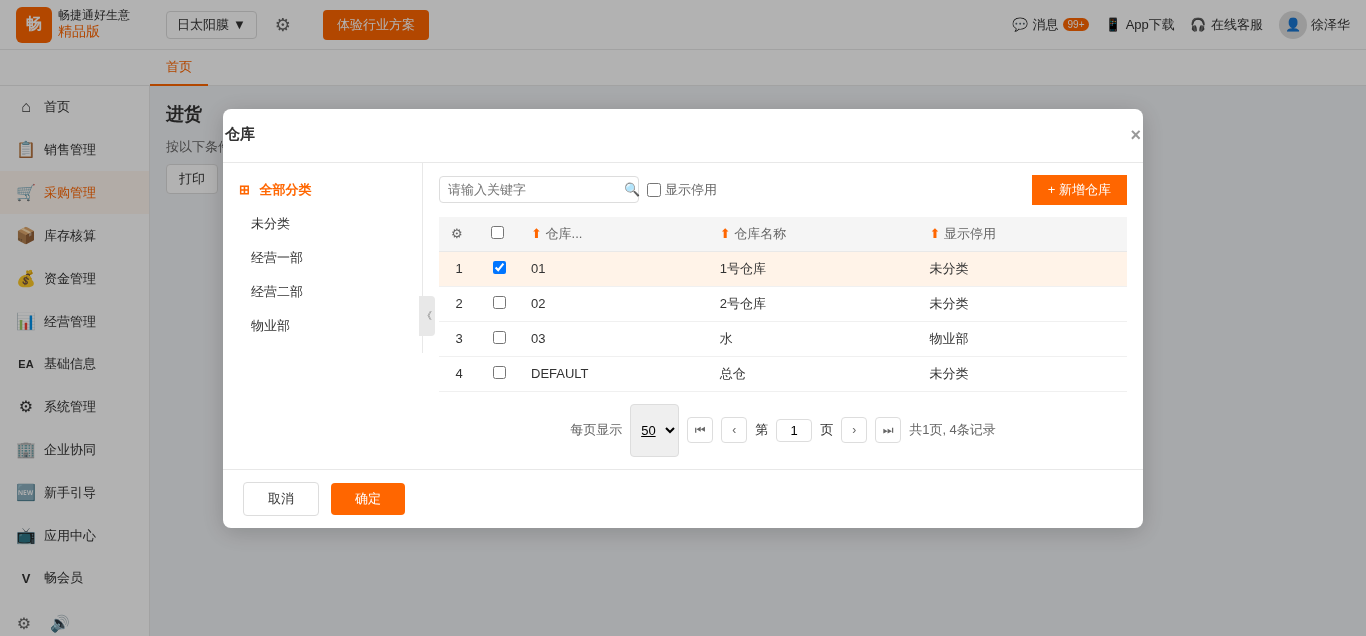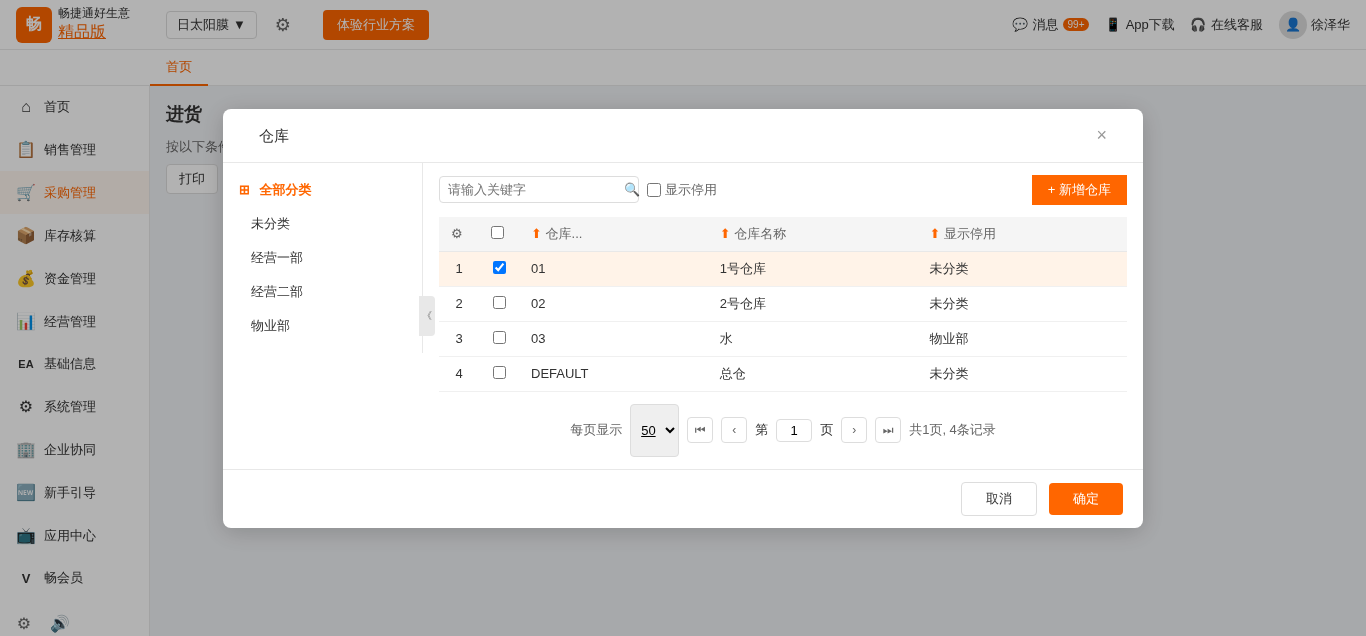--- a/index.html
+++ b/index.html
@@ -22,21 +22,21 @@
     }
     .logo-icon {
       width: 36px; height: 36px;
       background: #f60;
       border-radius: 6px;
       display: flex; align-items: center; justify-content: center;
       color: #fff; font-weight: bold; font-size: 16px;
       margin-right: 6px;
     }
     .logo-text { font-size: 12px; color: #333; line-height: 1.3; }
-    .logo-badge { font-size: 16px; color: #f60; text-decoration: underline; }
+    .logo-badge { font-size: 14px; color: #f60; }
     .header-center { display: flex; align-items: center; flex: 1; gap: 10px; }
     .store-selector {
       display: flex; align-items: center; gap: 4px;
       border: 1px solid #ddd; border-radius: 4px;
       padding: 4px 10px; cursor: pointer; background: #fff;
       font-size: 13px; color: #333;
     }
     .settings-btn {
       width: 32px; height: 32px; display: flex; align-items: center; justify-content: center;
       cursor: pointer; color: #666; font-size: 18px;
@@ -112,24 +112,24 @@
       background: #fff;
       border-radius: 8px;
       width: 920px;
       max-height: 560px;
       display: flex;
       flex-direction: column;
       box-shadow: 0 4px 24px rgba(0,0,0,0.18);
       z-index: 200;
     }
     .modal-header {
-      display: flex; align-items: flex-end; justify-content: space-between;
-      padding: 16px 36px;
+      display: flex; align-items: flex-start; justify-content: space-between;
+      padding: 16px 2px;
       border-bottom: 1px solid #e8e8e8;
-      font-size: 15px; font-weight: 400; color: #333;
+      font-size: 15px; font-weight: 700; color: #333;
     }
     .modal-close { cursor: pointer; color: #999; font-size: 18px; }
     .modal-body { display: flex; flex: 1; overflow: hidden; }
 
     
     .category-panel {
       width: 200px;
       border-right: 1px solid #e8e8e8;
       padding: 10px 0;
       overflow-y: auto;
@@ -226,21 +226,21 @@
       cursor: pointer; color: #666; font-size: 12px;
     }
     .page-input {
       border: 1px solid #ddd; border-radius: 4px;
       width: 36px; text-align: center; padding: 3px; font-size: 13px;
     }
     .page-total { color: #666; }
 
     
     .modal-footer {
-      display: flex; align-items: center; justify-content: flex-end;
+      display: flex; align-items: center; justify-content: flex-start;
       gap: 12px;
       padding: 12px 20px;
       border-top: 1px solid #e8e8e8;
     }
     .cancel-btn {
       border: 1px solid #ddd; background: #fff; border-radius: 4px;
       padding: 7px 24px; cursor: pointer; font-size: 13px; color: #333;
     }
     .confirm-btn {
       background: #f60; color: #fff; border: none; border-radius: 4px;

